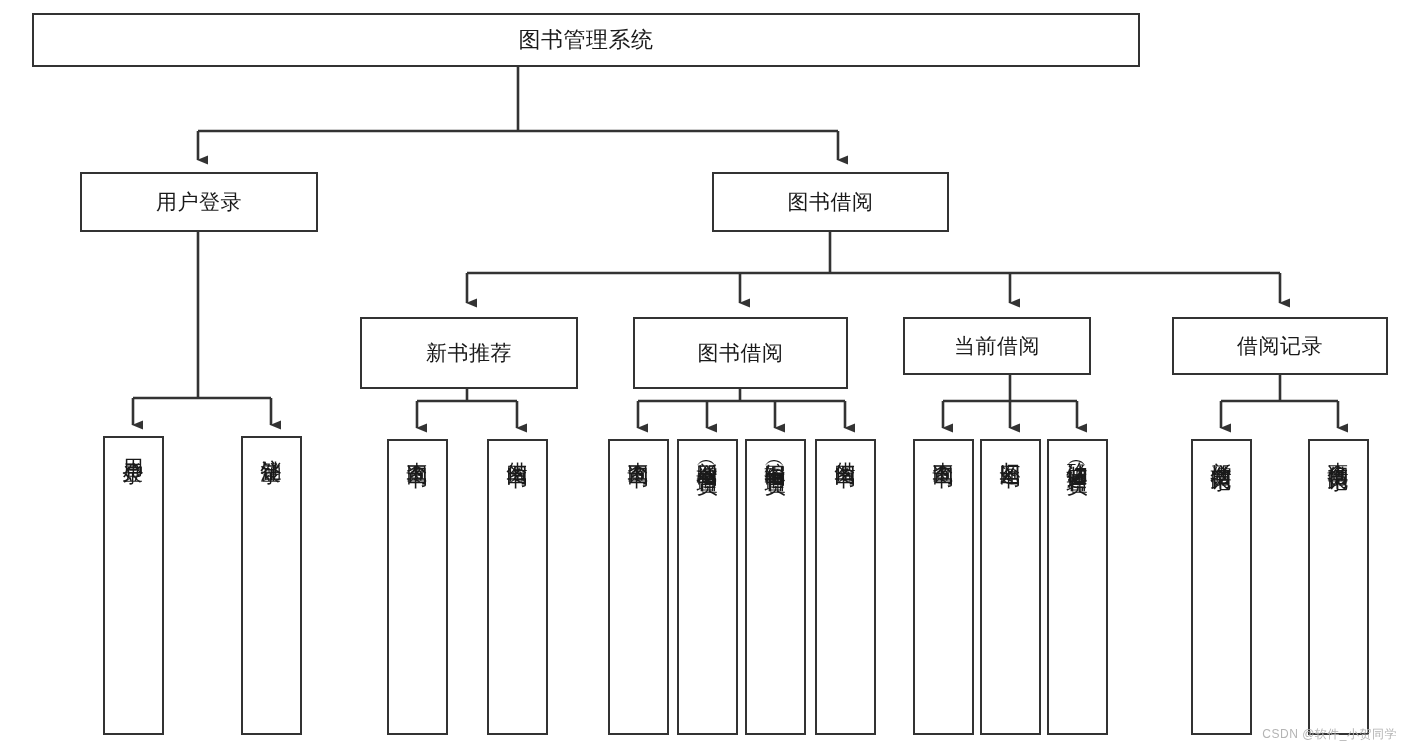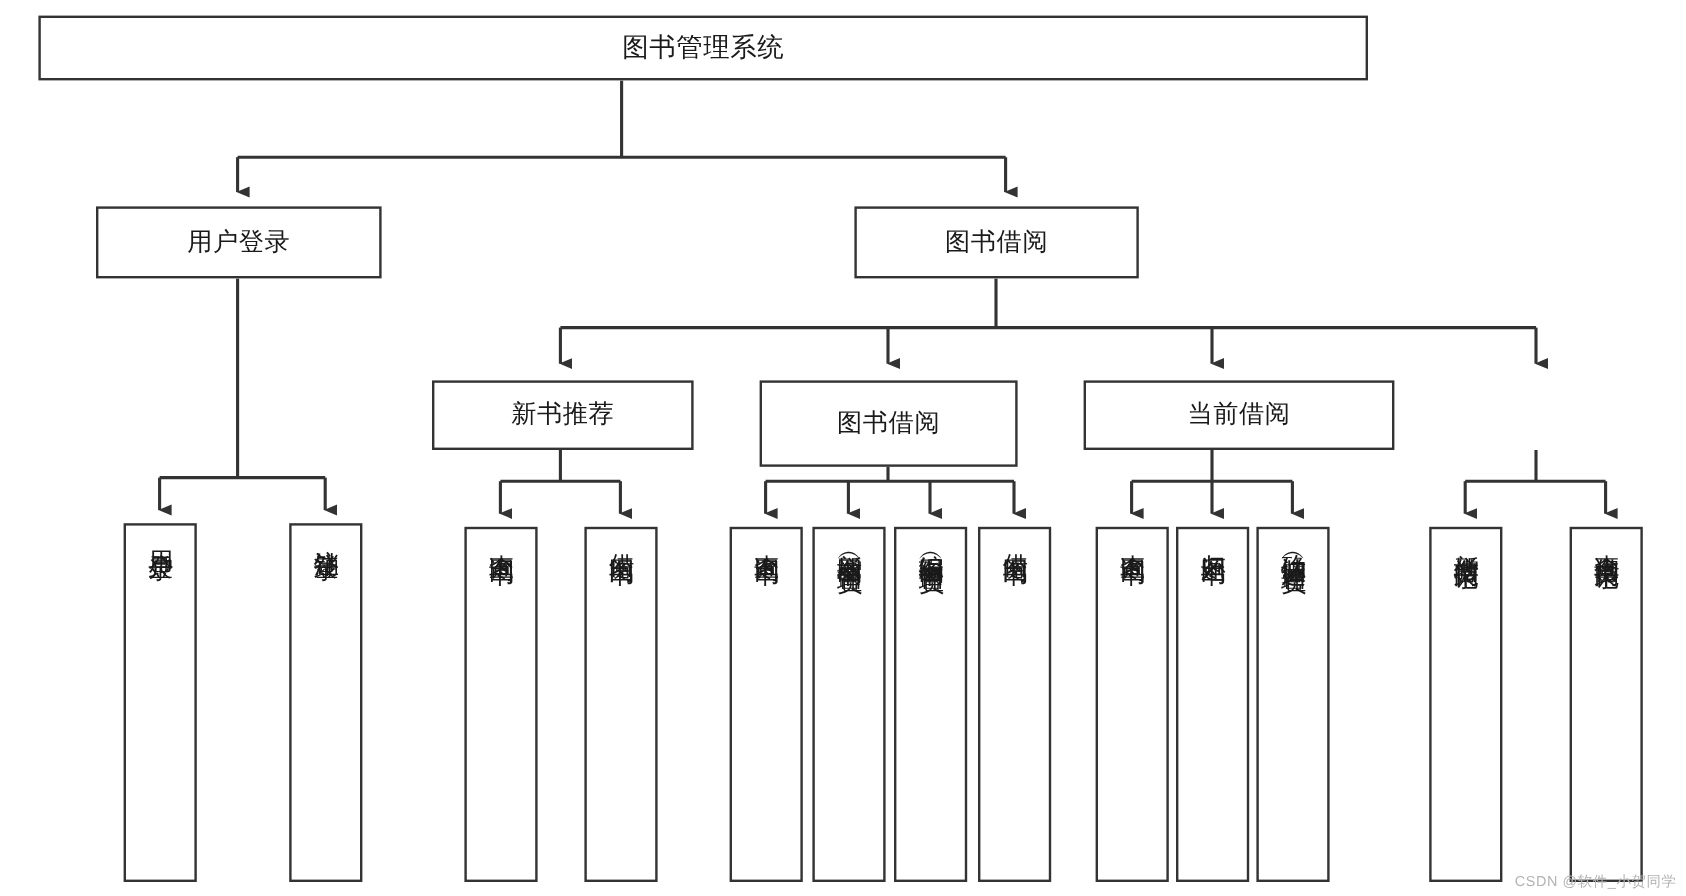--- a/index.html
+++ b/index.html
@@ -133,28 +133,31 @@
     <span class="node-label">图书管理系统</span>
   </div>
 
   <div class="node h" style="left:80px; top:172px; width:238px; height:60px;">
     <span class="node-label">用户登录</span>
   </div>
   <div class="node h" style="left:712px; top:172px; width:237px; height:60px;">
     <span class="node-label">图书借阅</span>
   </div>
 
-  <div class="node h" style="left:360px; top:317px; width:218px; height:58px;">
+  <div class="node h" style="left:360px; top:317px; width:218px; height:72px;">
     <span class="node-label">新书推荐</span>
   </div>
   <div class="node h" style="left:633px; top:317px; width:215px; height:72px;">
     <span class="node-label">图书借阅</span>
   </div>
-  <div class="node h" style="left:903px; top:317px; width:259px; height:58px;">
+  <div class="node h" style="left:903px; top:317px; width:188px; height:58px;">
     <span class="node-label">当前借阅</span>
+  </div>
+  <div class="node h" style="left:1172px; top:317px; width:216px; height:58px;">
+    <span class="node-label">借阅记录</span>
   </div>
 
   <div class="node v" style="left:103px; top:436px; width:61px; height:299px;">
     <span class="node-label">用户登录</span>
   </div>
   <div class="node v" style="left:241px; top:436px; width:61px; height:299px;">
     <span class="node-label">注销登录</span>
   </div>
 
   <div class="node v" style="left:387px; top:439px; width:61px; height:296px;">

